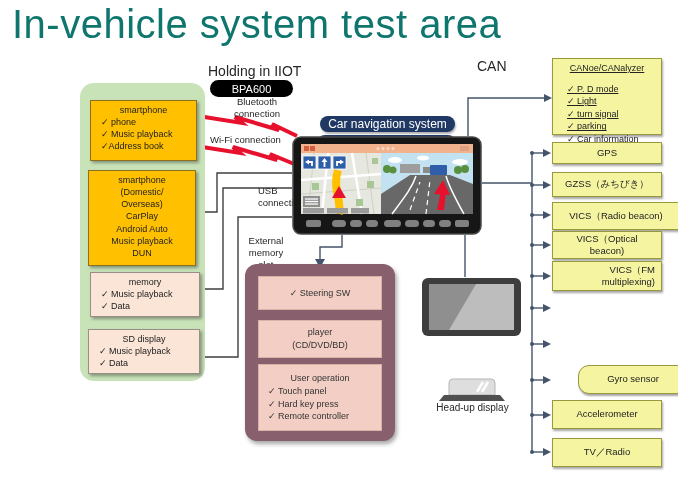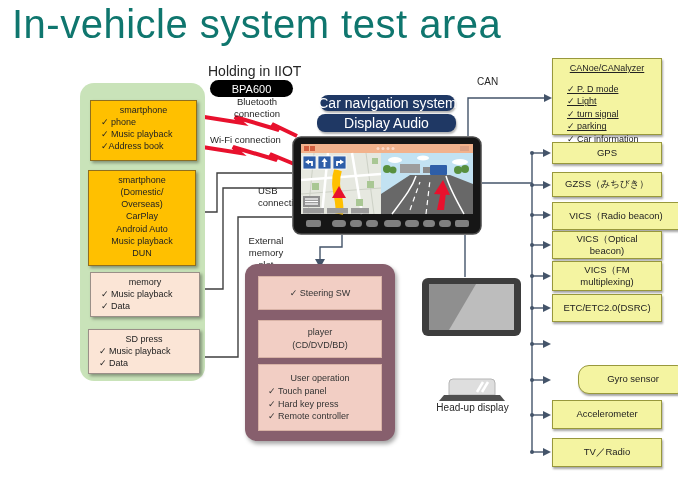--- a/index.html
+++ b/index.html
@@ -10,21 +10,21 @@
   .pre{white-space:pre-line;}
   .center{text-align:center;}
   
   .green-panel{background:#c9e3b9;border-radius:14px;}
   .obox{background:#ffc000;border:1px solid #8f6f1f;box-shadow:2px 2px 3px rgba(0,0,0,.35);font-size:9px;line-height:1.35;color:#222;padding:3px 4px;}
   .pbox{background:#fbe5d6;border:1px solid #9a8f88;box-shadow:2px 2px 3px rgba(0,0,0,.35);font-size:9px;line-height:1.35;color:#222;padding:3px 4px;}
   .items{text-align:left;padding-left:6px;}
   
   .lbl{font-size:9.5px;color:#262626;line-height:1.25;}
   .badge{background:#000;color:#fff;border-radius:9px;font-size:11px;display:flex;align-items:center;justify-content:center;}
-  .pill{background:#1f3864;color:#fff;border-radius:8px;font-size:14px;display:flex;align-items:center;justify-content:center;box-shadow:1px 2px 2px rgba(0,0,0,.3);white-space:nowrap;}
+  .pill{background:#1f3864;color:#fff;border-radius:8px;font-size:12px;display:flex;align-items:center;justify-content:center;box-shadow:1px 2px 2px rgba(0,0,0,.3);white-space:nowrap;margin-top:21px;}
   
   .ybox{background:#f4f4a1;border:1px solid #98983c;box-shadow:1px 2px 2px rgba(0,0,0,.35);font-size:9.5px;line-height:1.3;color:#222;display:flex;align-items:center;justify-content:center;text-align:center;padding:2px 6px;}
   .ybox-multi{background:#f4f4a1;border:1px solid #98983c;box-shadow:1px 2px 2px rgba(0,0,0,.35);font-size:9px;line-height:1.4;color:#222;padding:3px 6px;}
   
   .maroon{background:#875f6d;border-radius:12px;box-shadow:2px 3px 4px rgba(0,0,0,.35);}
   .ibox{background:#f2cec4;border:1px solid #d8b2a6;font-size:9px;line-height:1.4;color:#333;padding:16px 5px;display:flex;flex-direction:column;justify-content:center;}
   svg{display:block;}
 </style>
 </head>
 <body>
@@ -108,31 +108,31 @@
 DUN</div>
   </div>
 
   <div class="abs pbox" style="left:90px;top:272px;width:110px;height:45px;">
     <div class="center">memory</div>
     <div class="pre items">✓ Music playback
 ✓ Data</div>
   </div>
 
   <div class="abs pbox" style="left:88px;top:329px;width:112px;height:45px;">
-    <div class="center">SD press</div>
+    <div class="center">SD display</div>
     <div class="pre items">✓ Music playback
 ✓ Data</div>
   </div>
 
   <div class="abs lbl" style="left:208px;top:63px;font-size:14px;">Holding in IIOT</div>
   <div class="abs badge" style="left:210px;top:80px;width:83px;height:17px;">BPA600</div>
   <div class="abs lbl pre center" style="left:222px;top:96px;width:70px;">Bluetooth
 connection</div>
   <div class="abs lbl" style="left:210px;top:134px;">Wi-Fi connection</div>
-  <div class="abs lbl" style="left:477px;top:76px;font-size:10px;">CAN</div>
+  <div class="abs lbl" style="left:477px;top:58px;font-size:14px;">CAN</div>
 
   <div class="abs lbl pre" style="left:228px;top:185px;margin-left:30px;">USB
 connection</div>
   <div class="abs lbl pre center" style="left:240px;top:215px;width:52px;margin-top:20px;">External
 memory
 slot</div>
 
   <div class="abs pill" style="left:320px;top:95px;width:135px;height:16px;">Car navigation system</div>
   <div class="abs pill" style="left:317px;top:114px;width:139px;height:18px;">Display Audio</div>
 
@@ -229,22 +229,21 @@
     <div class="pre" style="padding-left:8px;margin-top:8px;">✓ P. D mode
 ✓ Light
 ✓ turn signal
 ✓ parking
 ✓ Car information</div>
   </div>
   <div class="abs ybox" style="left:552px;top:142px;width:110px;height:22px;">GPS</div>
   <div class="abs ybox" style="left:552px;top:172px;width:110px;height:25px;">GZSS（みちびき）</div>
   <div class="abs ybox" style="left:552px;top:202px;width:128px;height:28px;">VICS（Radio beacon)</div>
   <div class="abs ybox" style="left:552px;top:231px;width:110px;height:28px;">VICS（Optical beacon)</div>
-  <div class="abs ybox" style="left:552px;top:261px;width:110px;height:30px;">VICS（FM multiplexing)</div>
-  <div class="abs ybox" style="left:552px;top:294px;width:110px;height:28px;">ETC/ETC2.0(DSRC)</div>
+  <div class="abs ybox" style="left:552px;top:261px;width:110px;height:30px;text-align:right;">VICS（FM multiplexing)</div>
   <div class="abs ybox" style="left:578px;top:365px;width:110px;height:29px;border-radius:11px;">Gyro sensor</div>
   <div class="abs ybox" style="left:552px;top:400px;width:110px;height:29px;">Accelerometer</div>
   <div class="abs ybox" style="left:552px;top:438px;width:110px;height:29px;">TV／Radio</div>
 
   <div class="abs maroon" style="left:245px;top:264px;width:150px;height:177px;"></div>
   <div class="abs ibox center" style="left:258px;top:276px;width:124px;height:34px;">
     <div>✓  Steering SW</div>
   </div>
   <div class="abs ibox center" style="left:258px;top:320px;width:124px;height:38px;">
     <div class="pre">player

